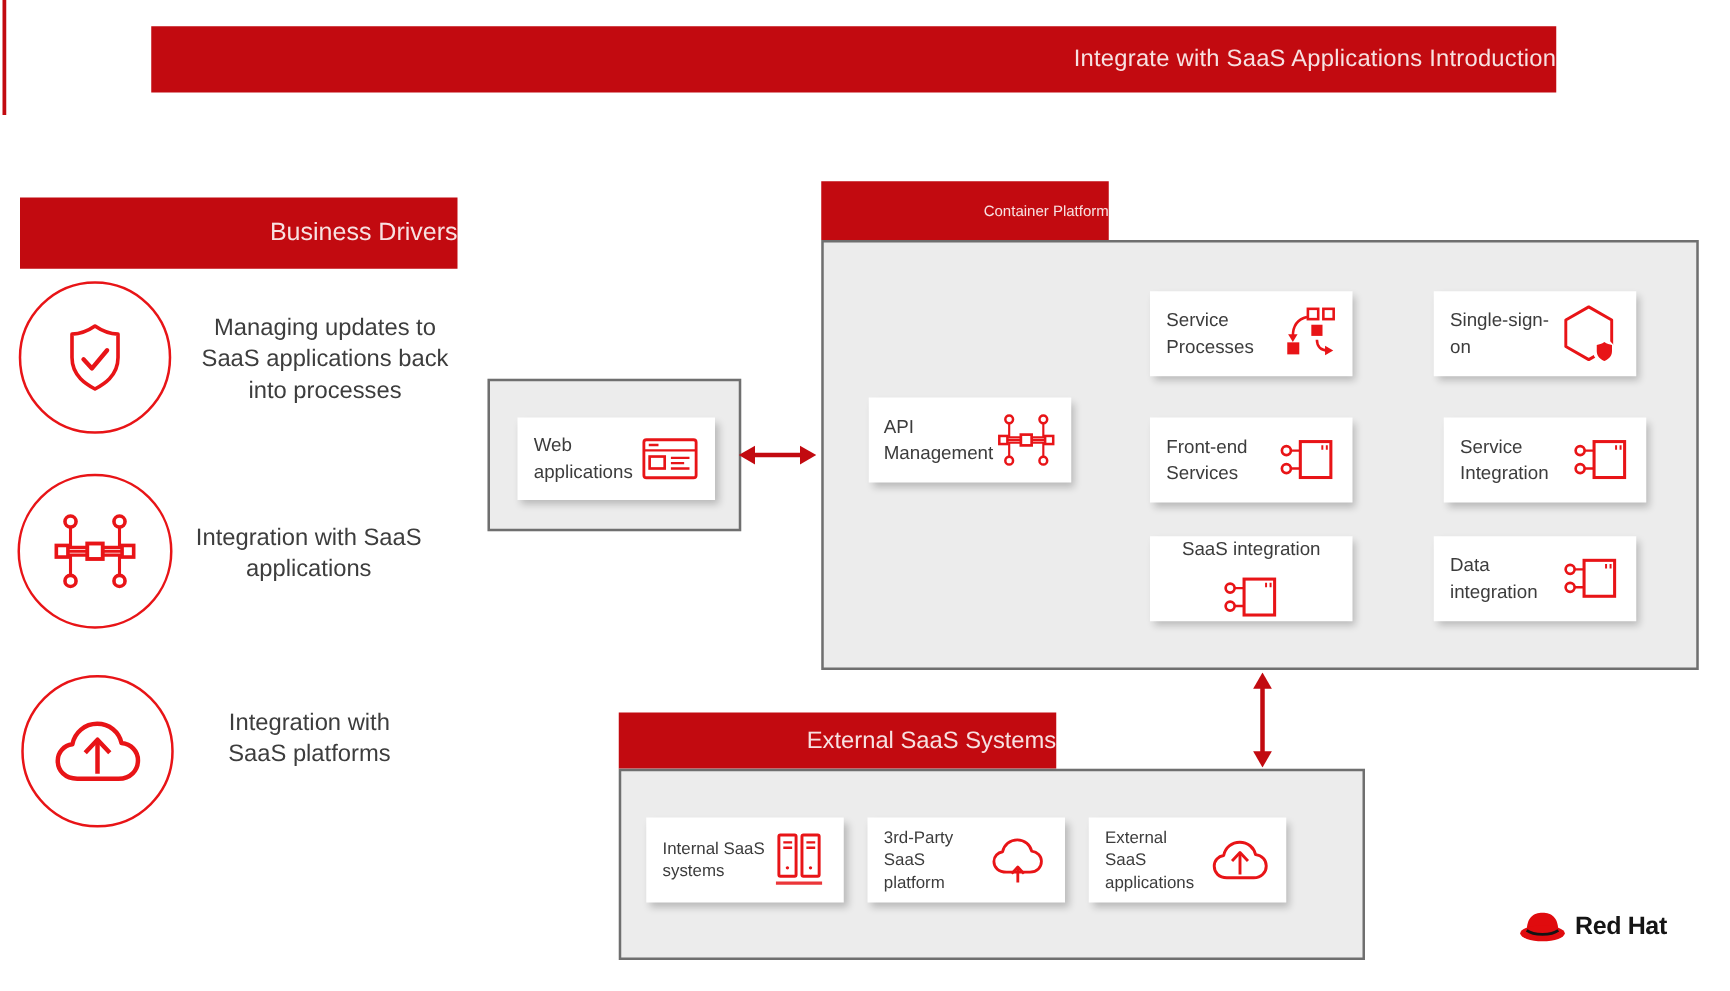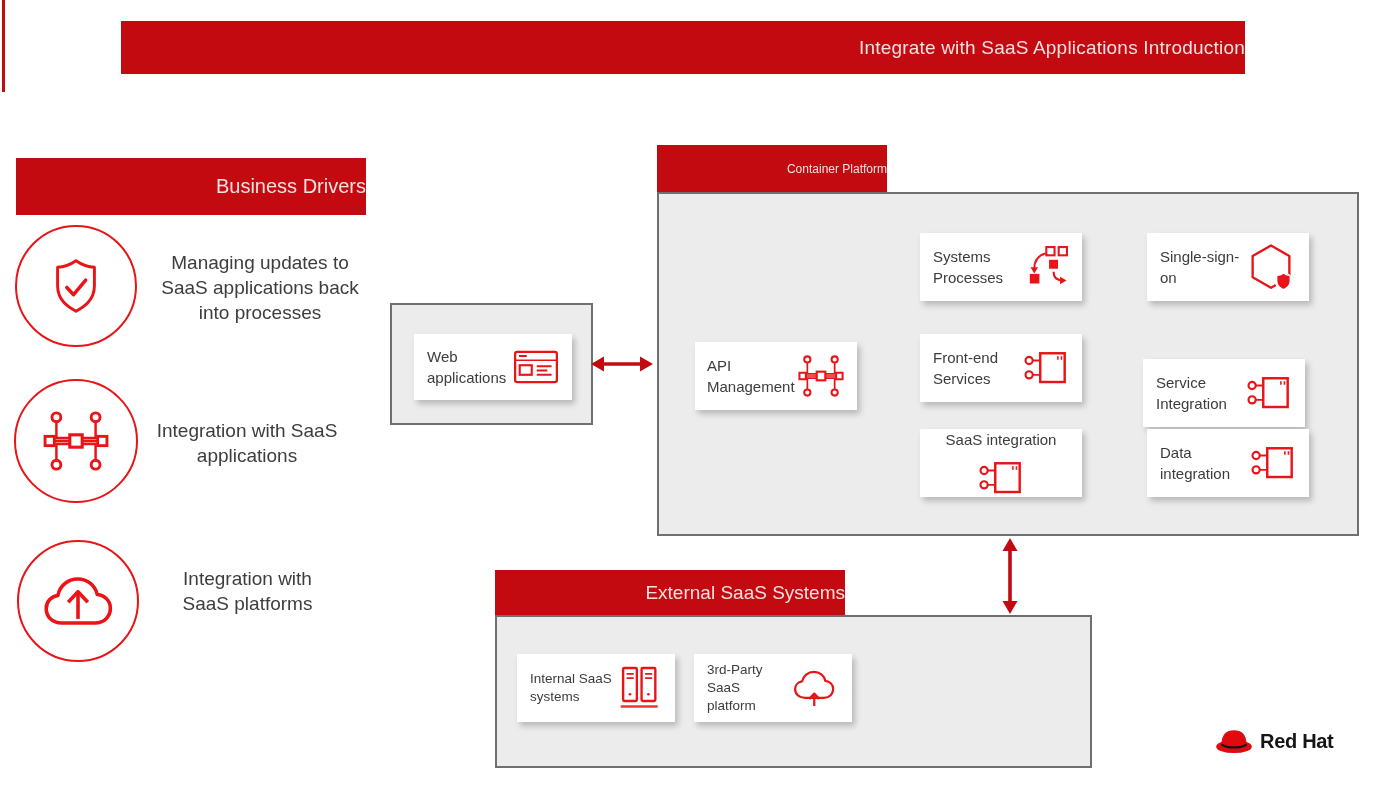--- a/index.html
+++ b/index.html
@@ -182,52 +182,52 @@
       <polygon points="62,11 49,3.5 49,18.5" fill="currentColor"></polygon>
     </svg>
   </span>
 
   <div class="abs red-header cp-header">
     <span>Container Platform</span>
   </div>
 
   <div class="abs gray-box cp-box">
     <div class="card cp-card" style="left:261px;top:39px;">
-      <span class="card-label">Systems Processes</span>
+      <span class="card-label">Service Processes</span>
       <span class="icon red-icon">
         <svg width="44" height="44" viewBox="0 0 64 64">
             <use href="#i-process"></use>
           </svg>
       </span>
     </div>
     <div class="card cp-card" style="left:488px;top:39px;">
       <span class="card-label">Single-sign-on</span>
       <span class="icon red-icon">
         <svg width="50" height="50" viewBox="0 0 64 64">
             <use href="#i-sso"></use>
           </svg>
       </span>
     </div>
-    <div class="card cp-card" style="left:36px;top:148px;padding-left:12px;">
+    <div class="card cp-card" style="left:36px;top:124px;padding-left:12px;">
       <span class="card-label">API Management</span>
       <span class="icon red-icon">
         <svg width="46" height="46" viewBox="0 0 64 64">
             <use href="#i-network"></use>
           </svg>
       </span>
     </div>
     <div class="card cp-card" style="left:261px;top:140px;">
       <span class="card-label">Front-end Services</span>
       <span class="icon red-icon">
         <svg width="46" height="38" viewBox="0 0 64 52">
             <use href="#i-container"></use>
           </svg>
       </span>
     </div>
-    <div class="card cp-card" style="left:484px;top:140px;margin-top:25px;">
+    <div class="card cp-card" style="left:496px;top:140px;">
       <span class="card-label">Service Integration</span>
       <span class="icon red-icon">
         <svg width="46" height="38" viewBox="0 0 64 52">
             <use href="#i-container"></use>
           </svg>
       </span>
     </div>
     <div class="card cp-card" style="left:261px;top:235px;flex-direction:column;">
       <span class="card-label">SaaS integration</span>
       <span class="icon red-icon">
@@ -268,20 +268,28 @@
       </span>
     </div>
     <div class="card ext-card" style="left:197px;top:37px;">
       <span class="card-label">3rd-Party SaaS platform</span>
       <span class="icon red-icon">
         <svg width="48" height="48" viewBox="0 0 64 64">
             <use href="#i-cloud-platform"></use>
           </svg>
       </span>
     </div>
+    <div class="card ext-card" style="left:374px;top:37px;">
+      <span class="card-label">External SaaS applications</span>
+      <span class="icon red-icon">
+        <svg width="48" height="48" viewBox="0 0 64 64">
+            <use href="#i-cloud-up"></use>
+          </svg>
+      </span>
+    </div>
   </div>
 
   <div class="abs logo">
     <span class="icon">
       <svg width="42" height="30" viewBox="0 0 44 32">
           <use href="#i-fedora"></use>
         </svg>
     </span>
     <span class="logo-text">Red Hat</span>
   </div>

